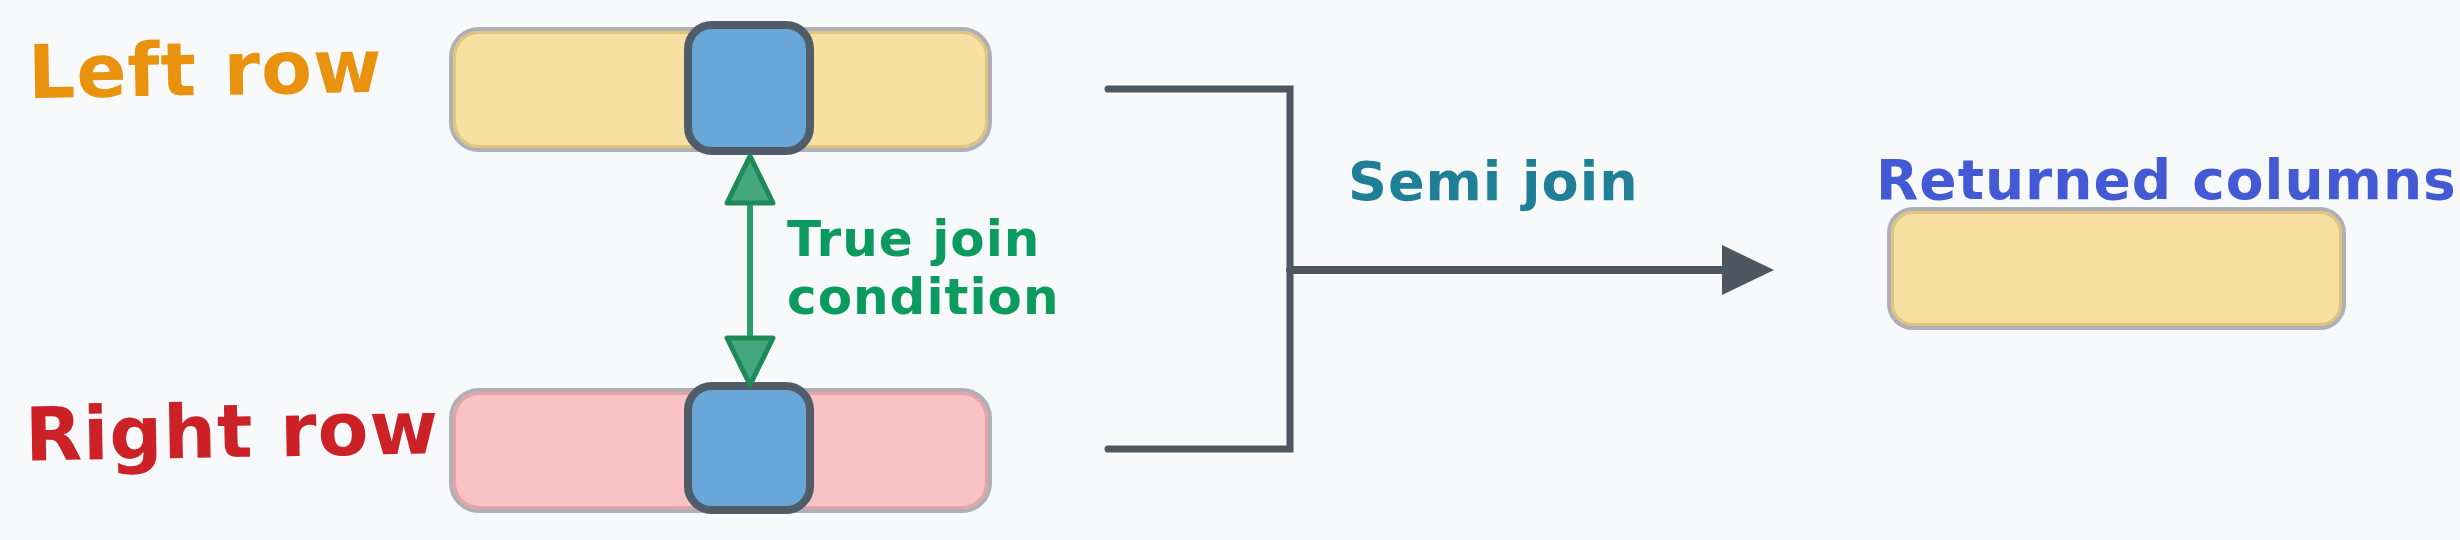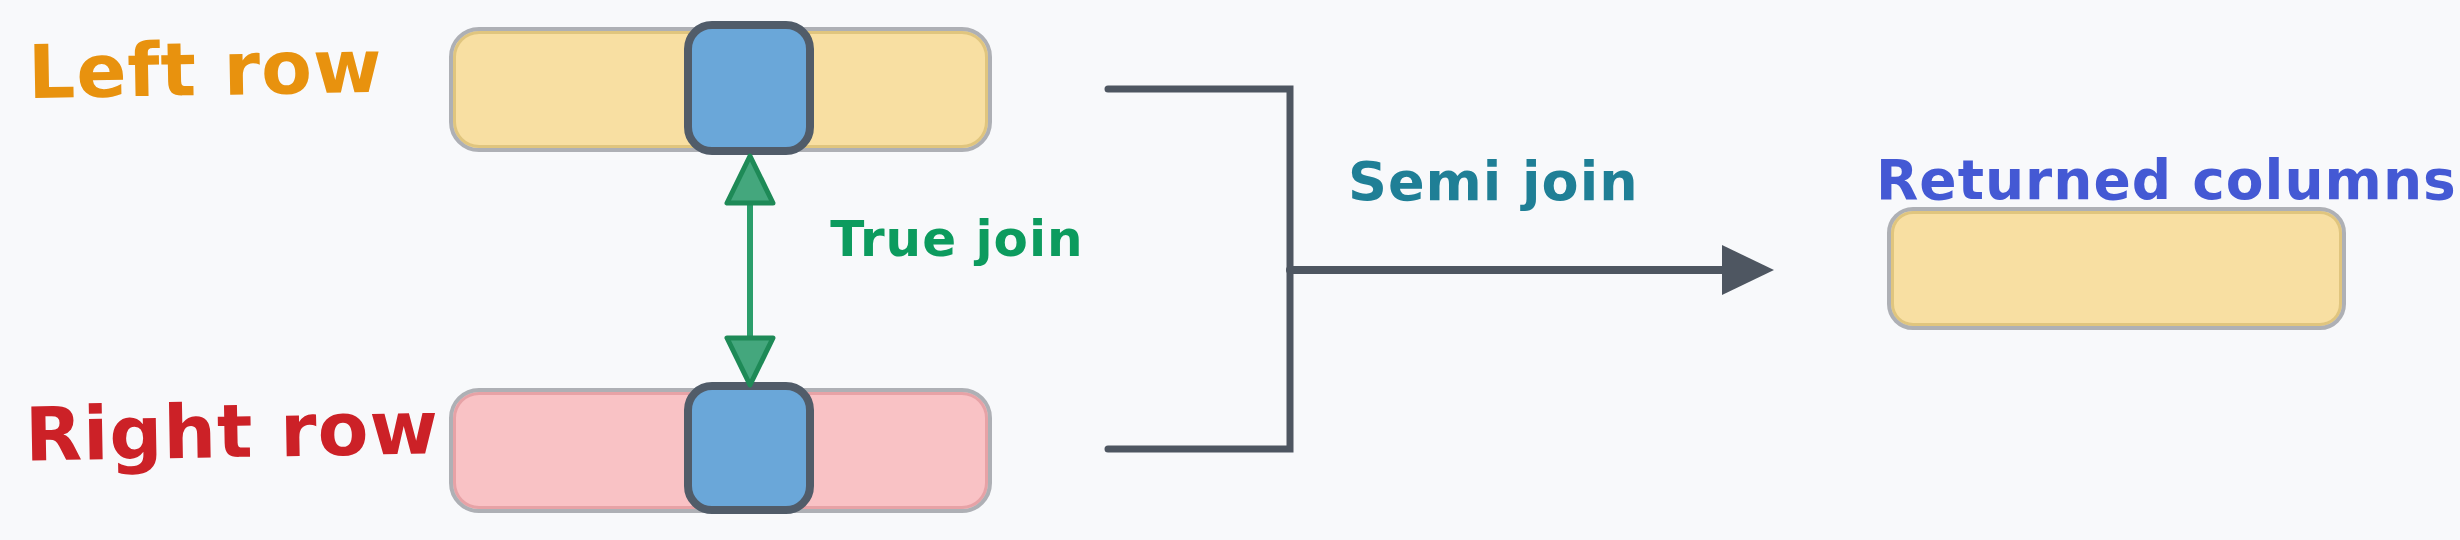--- a/index.html
+++ b/index.html
@@ -53,21 +53,21 @@
     width:130px;height:134px;
     background:var(--blue-fill);
     border:8px solid var(--blue-square-border);
     border-radius:28px;
   }
   .key-cell-top{left:684px;top:21px;}
   .key-cell-bottom{left:684px;top:382px;height:132px;}
   .label-true-join{
     position:absolute;left:787px;top:210px;width:340px;
     font-size:50px;line-height:58px;color:var(--green-text);
-    text-align:center;font-weight:700;letter-spacing:1px;
+    font-weight:700;letter-spacing:1px;
   }
   .label-semi-join{
     position:absolute;left:1348px;top:150px;width:360px;
     font-size:54px;color:var(--teal);
     text-align:left;font-weight:700;letter-spacing:1px;
   }
   .label-returned-columns{
     position:absolute;left:1876px;top:104px;width:500px;
     font-size:55px;color:var(--blue-text);
     text-align:center;font-weight:700;letter-spacing:1px;margin-top:44px;
@@ -107,20 +107,21 @@
     <path class="bracket-path" d="M 1108 89 H 1290 V 449 H 1108"></path>
 
     <g>
       <line class="semi-shaft" x1="1290" y1="270" x2="1722" y2="270"></line>
       <polygon class="semi-head" points="1722,245 1722,295 1774,270"></polygon>
     </g>
   </svg>
 
   <div class="label-true-join">
     <div>True join</div>
+    <div>condition</div>
   </div>
 
   <div class="hand label-semi-join">Semi join</div>
 
   <div class="hand label-returned-columns">Returned columns</div>
 
   <div class="bar bar-yellow bar-returned"></div>
 
 </div>
 

